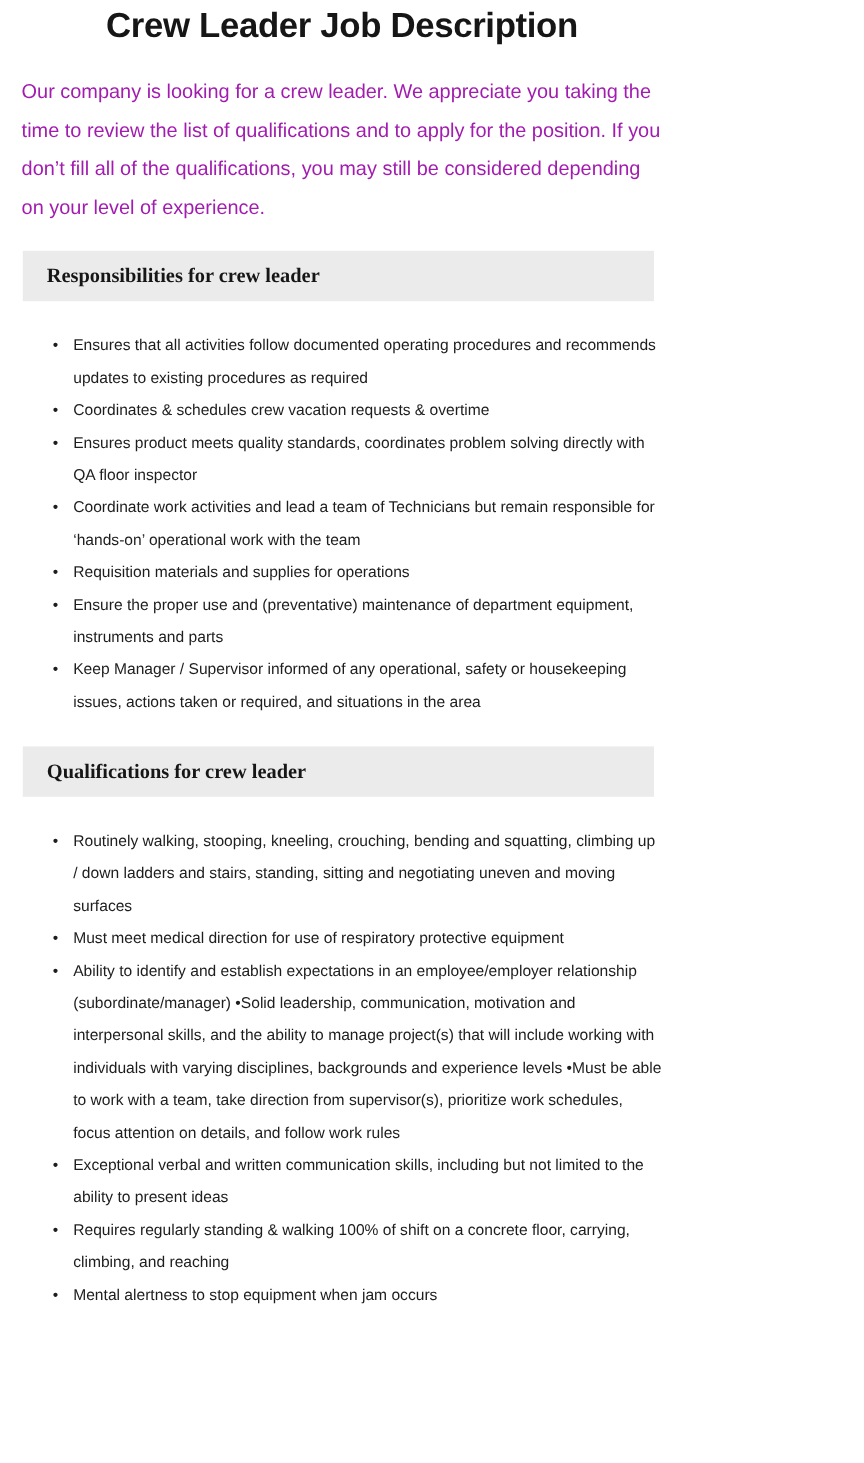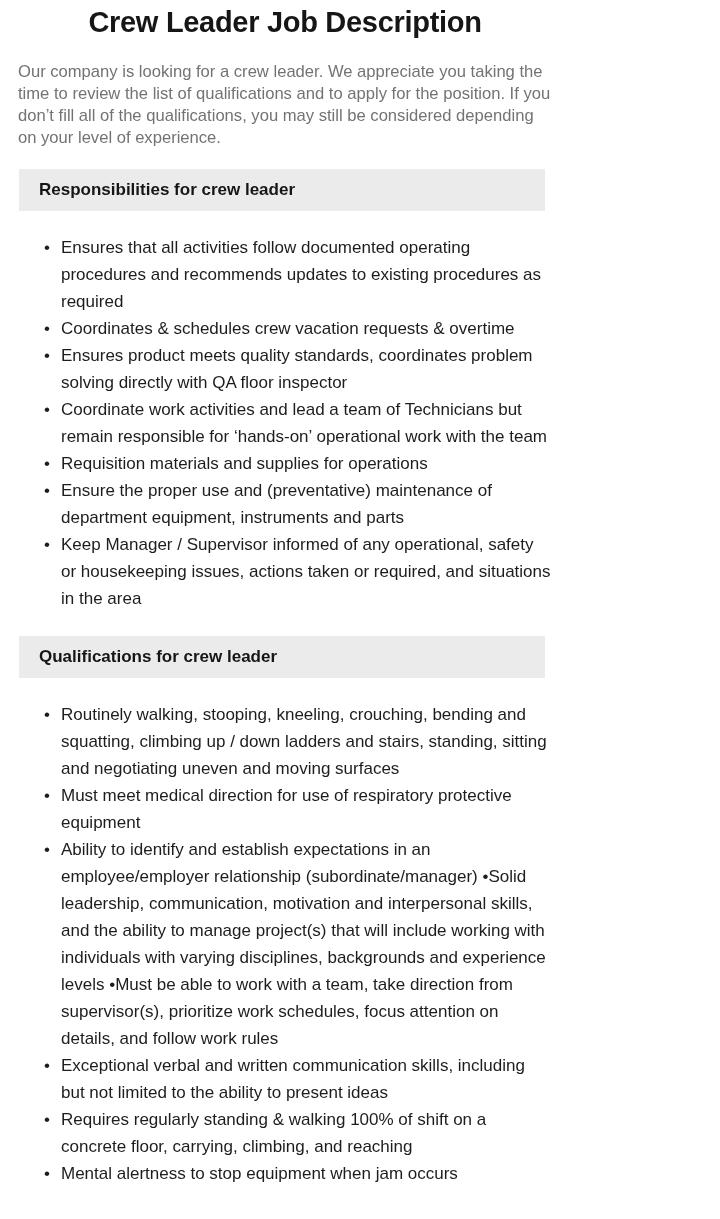--- a/index.html
+++ b/index.html
@@ -25,39 +25,40 @@
     font-size: 29px;
     line-height: 37px;
     font-weight: 700;
     text-align: center;
     letter-spacing: -0.3px;
     color: #161616;
   }
   p.intro {
     margin: 20px 0 20px 0;
     font-size: 16.6px;
-    line-height: 22px;
-    color: #737373;
+    line-height: 32px;
+    color: #a21caf;
   }
   .section-bar {
     box-sizing: border-box;
     background: #ebebeb;
     height: 42px;
     line-height: 42px;
     padding: 0 20px;
     margin: 0 7px 0 1px;
     font-size: 17px;
     font-weight: 700;
     color: #161616;
+    font-family: Liberation Serif, serif;
   }
   ul.bullets {
     list-style: none;
     margin: 23px 0 24px 0;
     padding: 0 0 0 43px;
-    font-size: 17px;
+    font-size: 13px;
     line-height: 27px;
     color: #1d1d1d;
   }
   ul.bullets li {
     position: relative;
   }
   ul.bullets li::before {
     content: "\2022";
     position: absolute;
     left: -17px;

